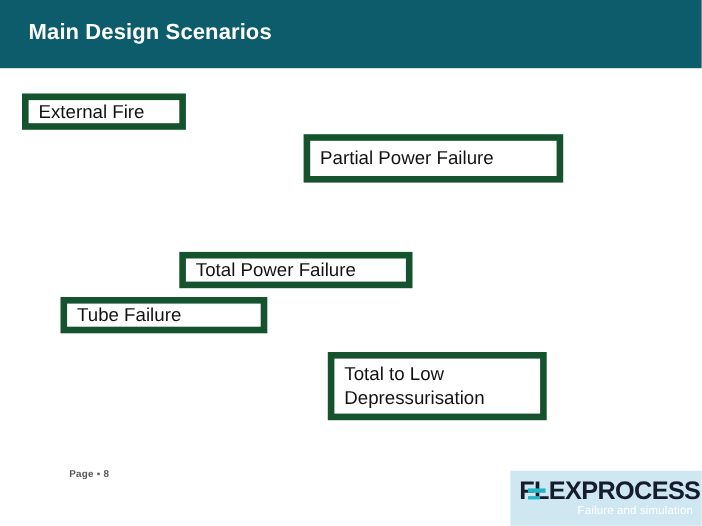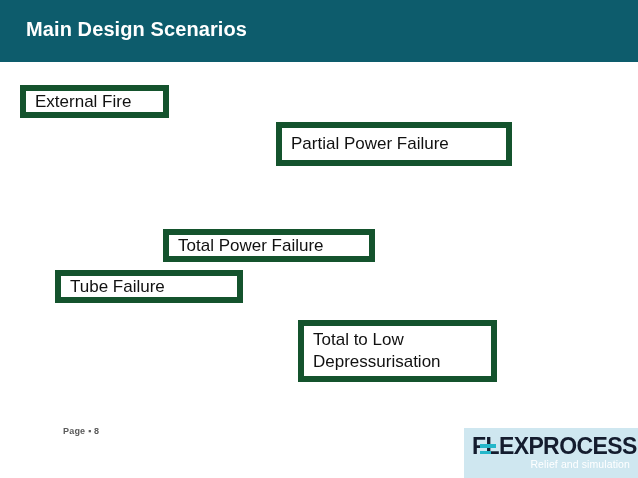--- a/index.html
+++ b/index.html
@@ -180,16 +180,16 @@
     <span class="scenario-label">Total to Low
 Depressurisation</span>
   </div>
 
   <div class="page-number">Page ▪ 8</div>
 
   <div class="logo-panel">
     <div class="logo-wordmark">FLEXPROCESS</div>
     <div class="logo-accent-bar"></div>
     <div class="logo-accent-bar2"></div>
-    <div class="logo-tagline">Relief and simulation</div>
+    <div class="logo-tagline">Failure and simulation</div>
   </div>
 
 </div>
 
 </body></html>

